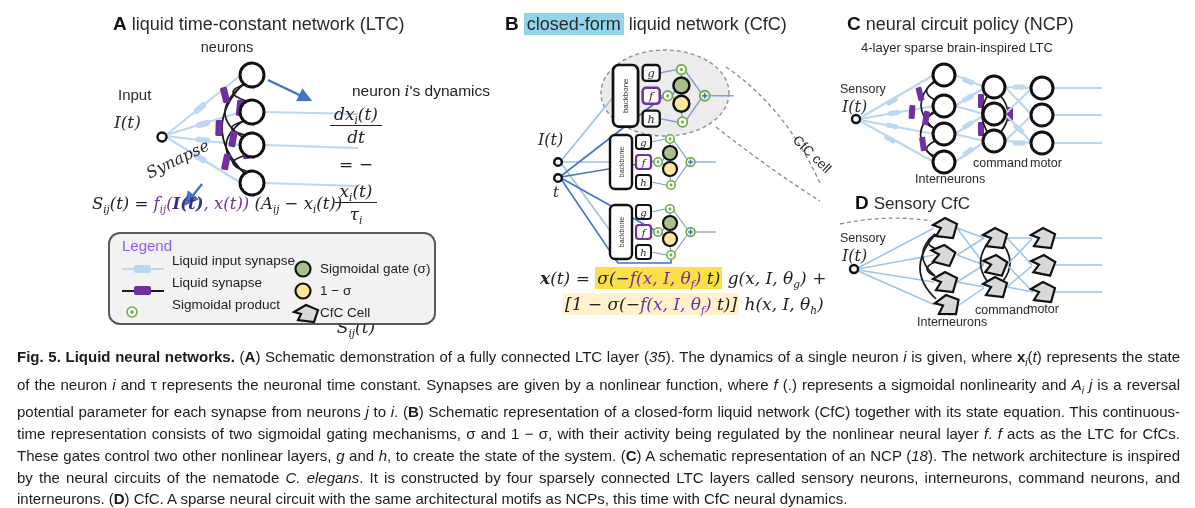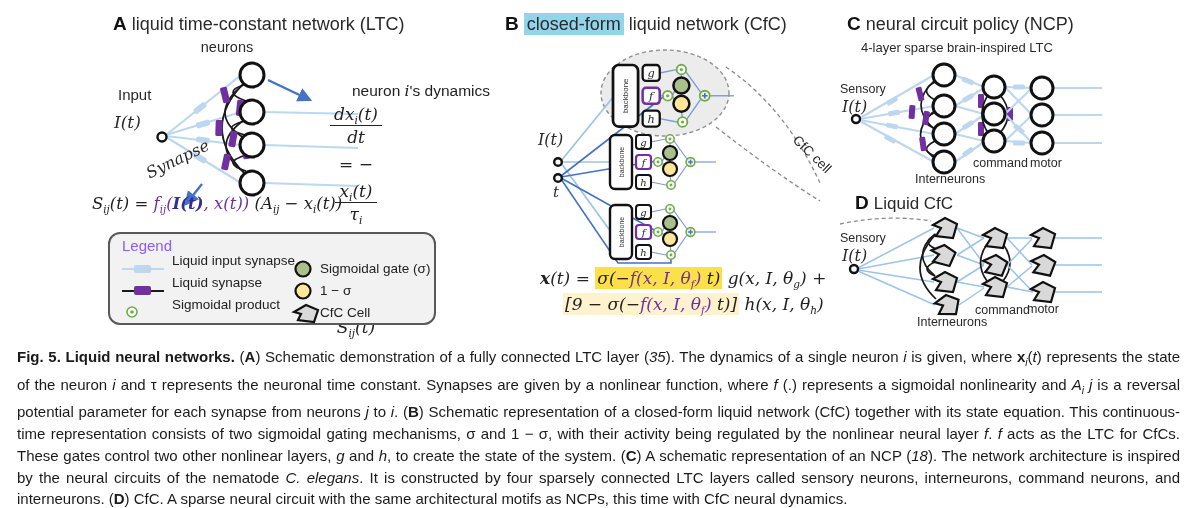--- a/index.html
+++ b/index.html
@@ -317,21 +317,21 @@
     <text class="mtxt" x="58" y="110" font-size="16">I(t)</text>
     <circle class="smallnode" cx="78" cy="127" r="3.8"></circle>
     <circle class="smallnode" cx="78" cy="143" r="3.8"></circle>
     <text class="mtxt" x="73" y="162" font-size="15" fill="#2e74b5">t</text>
   </svg>
 
   <div class="abs math eqB" style="left:540px;top:268px;">
     <span class="boldx">x</span><span>(t) = </span><span class="hl-green"><span>σ(−</span><span class="purple"><span>f(x, I, θ</span><sub>f</sub><span>)</span></span><span> t)</span></span><span> g(x, I, θ</span><sub>g</sub><span>) +</span>
   </div>
   <div class="abs math eqB" style="left:563px;top:294px;">
-    <span class="hl-yellow"><span>[9 − σ(−</span><span class="purple"><span>f(x, I, θ</span><sub>f</sub><span>)</span></span><span> t)]</span></span><span> h(x, I, θ</span><sub>h</sub><span>)</span>
+    <span class="hl-yellow"><span>[1 − σ(−</span><span class="purple"><span>f(x, I, θ</span><sub>f</sub><span>)</span></span><span> t)]</span></span><span> h(x, I, θ</span><sub>h</sub><span>)</span>
   </div>
 
   <div class="abs ptitle" style="left:847px;top:13px;"><b>C</b><span>neural circuit policy (NCP)</span></div>
   <div class="abs subtitle" style="left:861px;top:40px;">4-layer sparse brain-inspired LTC</div>
 
   <svg style="left:838px;top:55px;" width="357" height="140" viewBox="0 0 357 140">
     <g>
       <line class="lsyn" x1="22" y1="63" x2="96" y2="20"></line>
       <line class="lsyn" x1="22" y1="64" x2="96" y2="51"></line>
       <line class="lsyn" x1="22" y1="65" x2="96" y2="79"></line>
@@ -404,21 +404,21 @@
       <circle class="neuron" cx="204" cy="88" r="11"></circle>
     </g>
     <circle class="smallnode" cx="18" cy="64" r="4"></circle>
     <text class="dlabel" x="2" y="38">Sensory</text>
     <text class="mtxt" x="4" y="57" font-size="16">I(t)</text>
     <text class="dlabel" x="77" y="128">Interneurons</text>
     <text class="dlabel" x="135" y="112">command</text>
     <text class="dlabel" x="192" y="112">motor</text>
   </svg>
 
-  <div class="abs ptitle" style="left:855px;top:192px;font-size:17px;"><b>D</b><span>Liquid CfC</span></div>
+  <div class="abs ptitle" style="left:855px;top:192px;font-size:17px;"><b>D</b><span>Sensory CfC</span></div>
 
   <svg style="left:838px;top:192px;" width="357" height="150" viewBox="0 0 357 150">
     <path class="dashz" d="M2,32 Q50,22 93,29"></path>
     <g>
       <line x1="20" y1="76" x2="96" y2="36" stroke="#9dc3e6" stroke-width="1.5"></line>
       <line x1="20" y1="77" x2="96" y2="63" stroke="#9dc3e6" stroke-width="1.5"></line>
       <line x1="20" y1="78" x2="96" y2="90" stroke="#9dc3e6" stroke-width="1.5"></line>
       <line x1="20" y1="79" x2="97" y2="113" stroke="#9dc3e6" stroke-width="1.5"></line>
     </g>
     <g>

